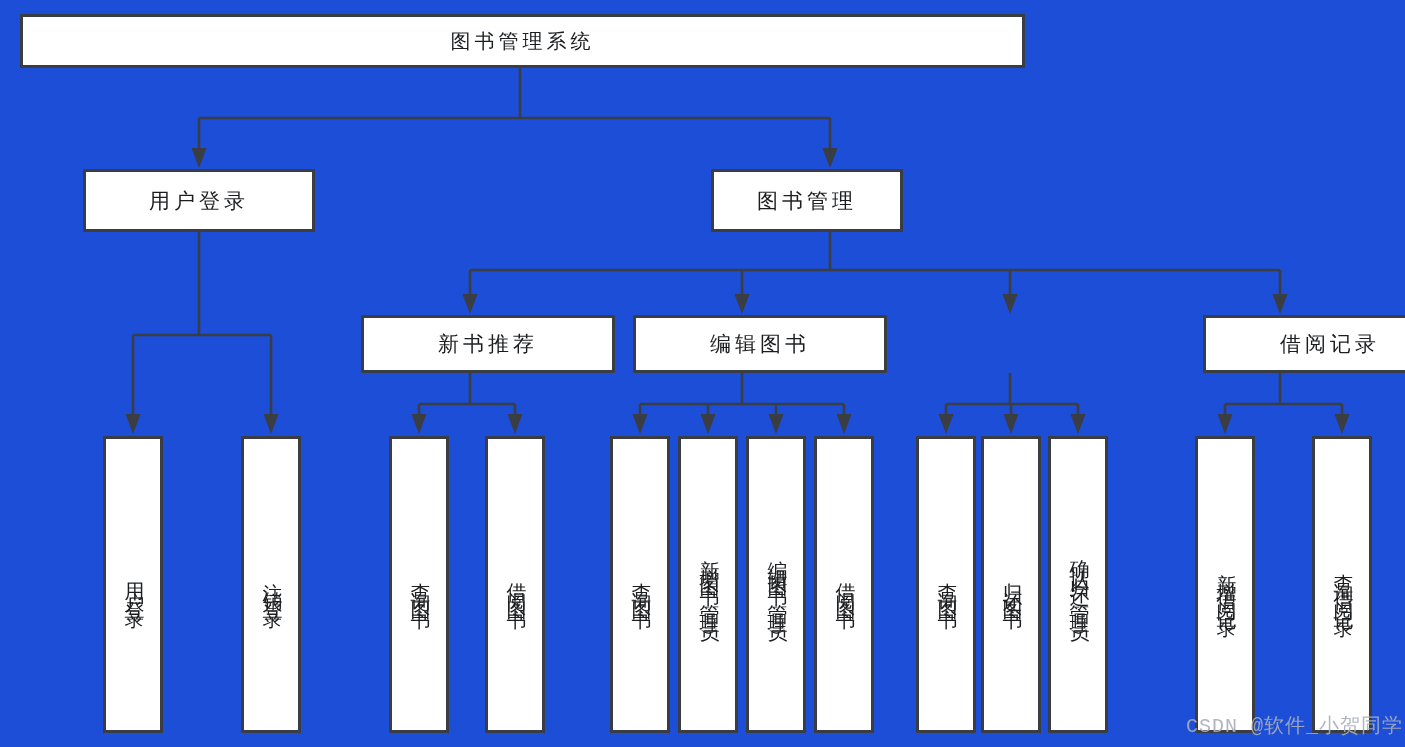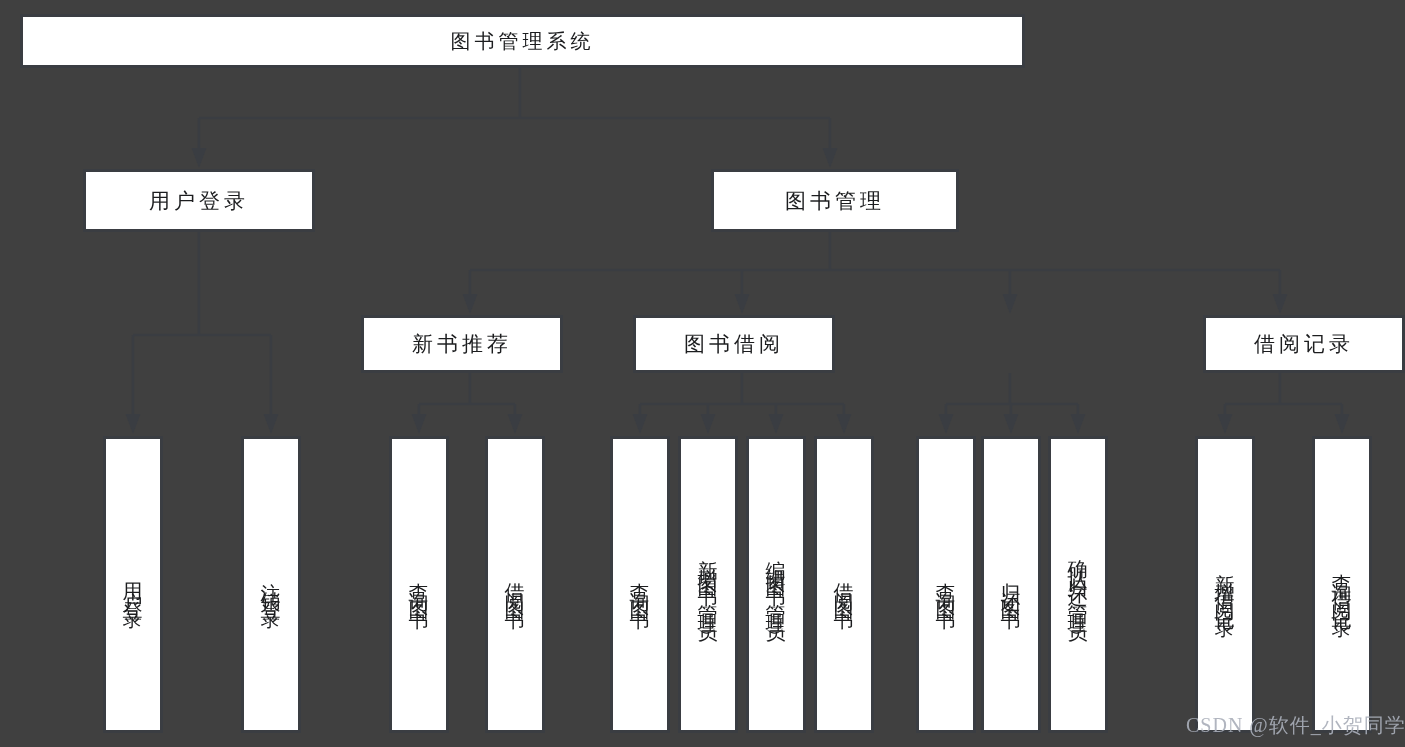--- a/index.html
+++ b/index.html
@@ -1,21 +1,21 @@
 <!DOCTYPE html>
 <html><head>
 <meta charset="utf-8">
 <style>
   html, body { margin: 0; padding: 0; background: #ffffff; }
   .canvas {
     position: relative;
     width: 1405px;
     height: 747px;
-    background: #404040;
-    font-family: Liberation Serif, serif;
+    background: #1d4ed8;
+    font-family: Liberation Mono, monospace;
     overflow: hidden;
   }
   svg.connectors {
     position: absolute;
     left: 0; top: 0;
     width: 1405px; height: 747px;
     z-index: 1;
   }
   .node {
     position: absolute;
@@ -26,22 +26,22 @@
     display: flex;
     align-items: center;
     justify-content: center;
     font-size: 21px;
     letter-spacing: 4px;
     text-align: center;
     z-index: 2;
   }
   .n-root  { left: 20px;  top: 14px;  width: 1005px; height: 54px; font-size: 20px; }
   .n-login { left: 83px;  top: 169px; width: 232px;  height: 63px; }
-  .n-mgmt  { left: 711px; top: 169px; width: 248px;  height: 63px; text-align: center; }
-  .lvl3    { top: 315px; width: 202px; height: 58px; }
+  .n-mgmt  { left: 711px; top: 169px; width: 192px;  height: 63px; text-align: center; }
+  .lvl3    { top: 315px; width: 254px; height: 58px; }
   .n-rec   { left: 361px;  }
   .n-bor   { left: 633px;  }
   .n-cur   { left: 901px;  }
   .n-hist  { left: 1171px; margin-left: 32px; }
   .leaf {
     top: 436px;
     width: 60px;
     height: 297px;
     writing-mode: vertical-rl;
     text-orientation: mixed;
@@ -125,21 +125,21 @@
       <polygon points="1334.5,414 1349.5,414 1342,434"></polygon>
     </g>
   </svg>
 
   <div class="node n-root">图书管理系统</div>
 
   <div class="node n-login">用户登录</div>
   <div class="node n-mgmt">图书管理</div>
 
   <div class="node lvl3 n-rec">新书推荐</div>
-  <div class="node lvl3 n-bor">图书借阅</div>
+  <div class="node lvl3 n-bor">编辑图书</div>
   <div class="node lvl3 n-hist">借阅记录</div>
 
   <div class="node leaf lf-a1">用户登录</div>
   <div class="node leaf lf-a2">注销登录</div>
 
   <div class="node leaf lf-b1">查询图书</div>
   <div class="node leaf lf-b2">借阅图书</div>
 
   <div class="node leaf lf-c1">查询图书</div>
   <div class="node leaf lf-c2">新增图书（管理员）</div>

